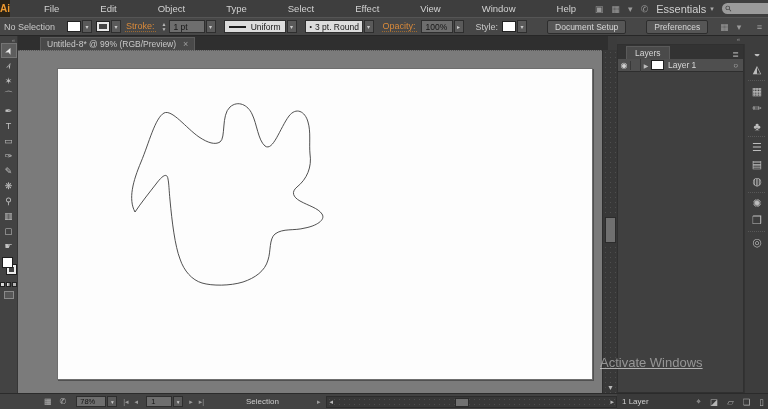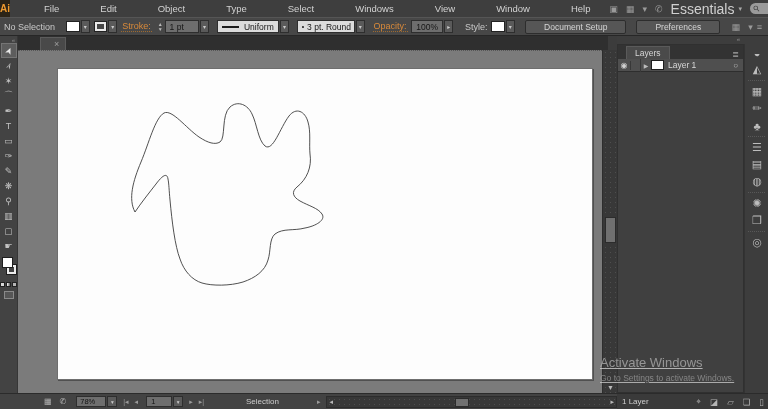--- a/index.html
+++ b/index.html
@@ -9,21 +9,21 @@
 
   
   #menubar { position:absolute; left:0; top:0; width:768px; height:17px;
     background:#3e3e3e; display:flex; align-items:center; font-size:9.5px; }
   #ai-logo { width:26px; height:17px; background:#2b2417; color:#ef9a2e;
     font-weight:bold; font-size:10px; display:flex; align-items:center; justify-content:center; }
   .mi { padding:0 7px; color:#d2d2d2; cursor:default;margin-left:27px; }
   .mb-sep { width:1px; height:10px; background:#575757; margin:0 4px; }
   .mb-ic { color:#9a9a9a; font-size:9px; padding:0 4px; }
   #mb-right { margin-left:auto; display:flex; align-items:center; }
-  #workspace { font-size:14px; color:#d0d0d0; padding:0 4px; }
+  #workspace { font-size:11px; color:#d0d0d0; padding:0 4px; }
   #workspace-arrow { font-size:7px; color:#aaa; padding-right:8px; }
   #searchbox { width:64px; height:11px; background:#9a9a9a; border-radius:6px;
     display:flex; align-items:center; padding:0 4px; margin-right:14px; }
   #search-glyph { font-size:8px; color:#3a3a3a; transform:rotate(-45deg); line-height:8px; }
   .winbtn { width:17px; text-align:center; font-size:8.5px; color:#dcdcdc; }
 
   
   #controlbar { position:absolute; left:0; top:17px; width:768px; height:19px;
     background:#474747; border-top:1px solid #555; border-bottom:1px solid #272727;
     display:flex; align-items:center; font-size:9px;justify-content:flex-end; }
@@ -33,21 +33,21 @@
   .swatch.stroke-sw { background:#464646; box-shadow:inset 0 0 0 2px #e9e9e9; }
   .dd { width:10px; height:13px; background:#5a5a5a; border:1px solid #2e2e2e;
     color:#c9c9c9; font-size:6px; display:flex; align-items:center; justify-content:center; margin-left:1px; }
   .cb-box { height:13px; background:#6e6e6e; border:1px solid #2e2e2e; color:#161616;
     font-size:8.5px; display:flex; align-items:center; padding:0 4px; white-space:nowrap; }
   .cb-box.light { background:#dcdcdc; }
   .stepper { display:flex; flex-direction:column; margin:0 2px 0 6px; }
   .stepper span { font-size:5px; line-height:5px; color:#bbb; }
   .wline { width:22px; height:2px; background:#1c1c1c; margin-right:5px; }
   .cb-btn { height:14px; background:#565656; border:1px solid #2d2d2d; border-radius:2px;
-    color:#d6d6d6; font-size:8.5px; display:flex; align-items:center; padding:0 18px; margin-left:10px; white-space:nowrap; }
+    color:#d6d6d6; font-size:8.5px; display:flex; align-items:center; padding:0 7px; margin-left:20px; white-space:nowrap; }
   .gap4 { width:4px; } .gap8 { width:8px; }
   #cb-collapse { margin-left:auto; margin-right:6px; color:#a5a5a5; font-size:9px; }
 
   
   #tabbar { position:absolute; left:18px; top:36px; width:590px; height:14px;
     background:#2f2f2f; display:flex; align-items:flex-end; }
   #doc-tab { margin-left:22px; height:13px; background:#494949; border:1px solid #5c5c5c;
     border-bottom:none; display:flex; align-items:center; padding:0 6px; font-size:8.5px; color:#c9c9c9; }
   #tab-close { margin-left:7px; color:#9f9f9f; font-size:9px; }
 
@@ -141,21 +141,21 @@
 
 <div id="app">
 
   <header id="menubar">
     <div id="ai-logo">Ai</div>
     <span class="mi">File</span>
     <span class="mi">Edit</span>
     <span class="mi">Object</span>
     <span class="mi">Type</span>
     <span class="mi">Select</span>
-    <span class="mi">Windows</span>
+    <span class="mi">Effect</span>
     <span class="mi">View</span>
     <span class="mi">Window</span>
     <span class="mi">Help</span>
     <span class="mb-sep"></span>
     <span class="mb-ic">▣</span>
     <span class="mb-ic">▦</span>
     <span class="mb-ic">▾</span>
     <span class="mb-ic">✆</span>
     <div id="mb-right">
       <span id="workspace">Essentials</span>
@@ -209,20 +209,21 @@
     <button class="cb-btn">Document Setup</button>
     <button class="cb-btn">Preferences</button>
     <span class="gap8"></span>
     <span class="mb-ic">▦</span>
     <span class="mb-ic">▾</span>
     <span id="cb-collapse">≡</span>
   </div>
 
   <div id="tabbar">
     <div id="doc-tab">
+      <span>Untitled-8* @ 99% (RGB/Preview)</span>
       <span id="tab-close">×</span>
     </div>
   </div>
 
   <div id="toolbar">
     <div id="tb-collapse">«</div>
     <div class="tool sel">
         <span class="rot">➤</span>
       </div>
     <div class="tool">
@@ -362,16 +363,15 @@
     <span id="sb-tool-arrow">▸</span>
     <div id="hscroll">
       <span class="harrow" id="harrow-l">◂</span>
       <div id="hthumb"></div>
       <span class="harrow" id="harrow-r">▸</span>
     </div>
   </div>
 
   <div id="watermark">
     <div id="wm1">Activate Windows</div>
-    <div id="wm2">Go to Settings to activate Windows.</div>
   </div>
 
 </div>
 
 </body></html>

